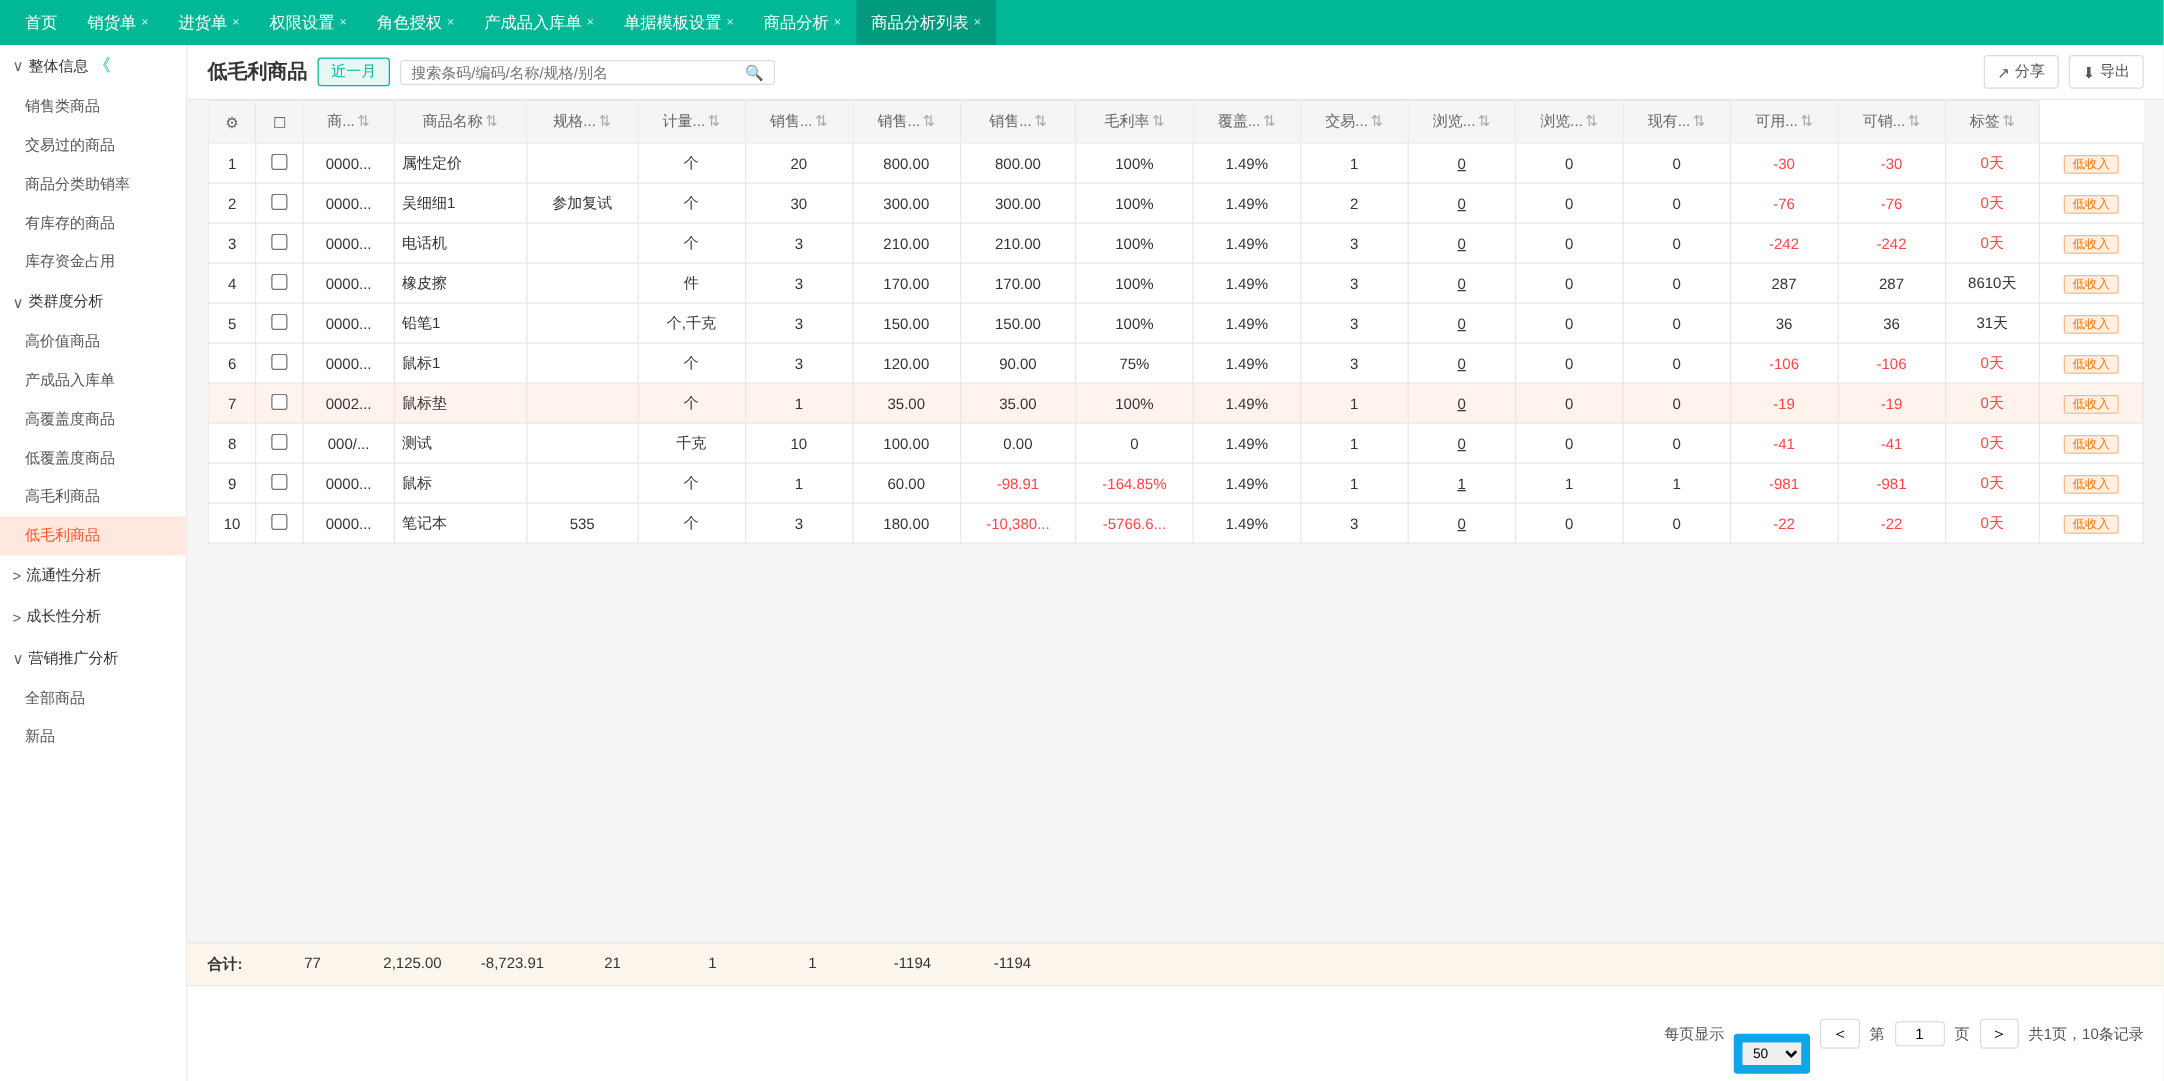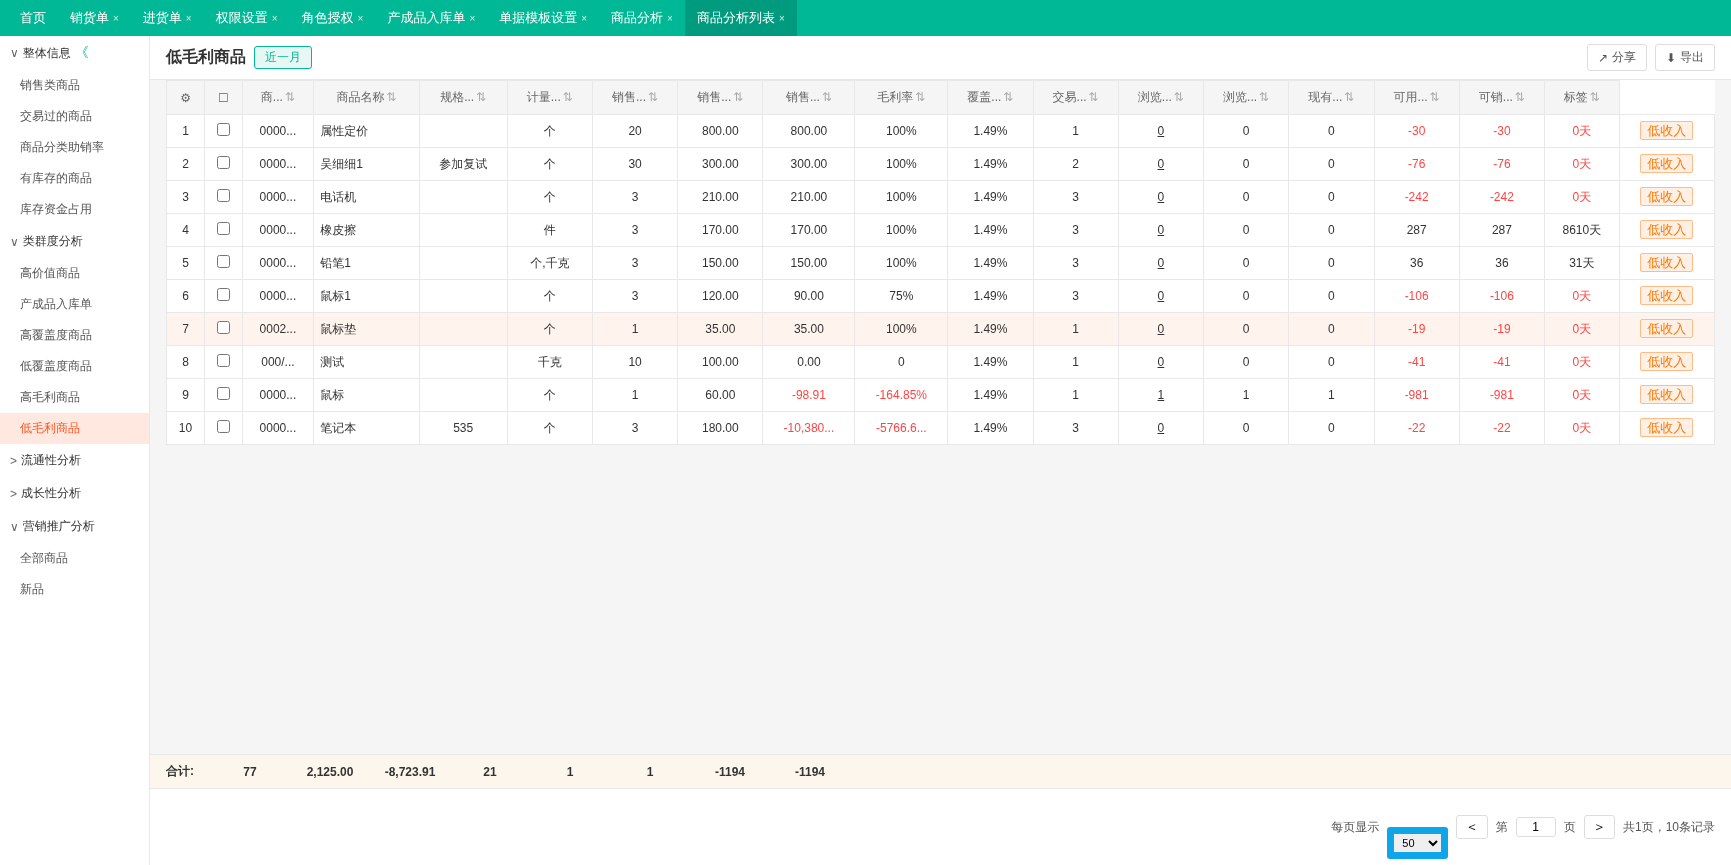--- a/index.html
+++ b/index.html
@@ -83,34 +83,34 @@
     tbody tr { background: #fff; }
     tbody tr.highlighted { background: #fff3ee; }
     tbody td {
       padding: 7px 6px; text-align: center; border: 1px solid #e8e8e8;
       color: #333; white-space: nowrap;
     }
     tbody td.text-left { text-align: left; }
     tbody td.red { color: #ff4444; }
     .tag-badge {
       background: #fff0e6; color: #ff7700; border: 1px solid #ffbb88;
-      padding: 1px 6px; border-radius: 2px; font-size: 13px;
+      padding: 1px 6px; border-radius: 2px; font-size: 10px;
     }
     .underline-link { text-decoration: underline; cursor: pointer; color: #333; }
     .row-num { color: #333; }
     tbody tr:nth-child(7) { background: #fff3ee; }
 
     
     .table-footer {
       background: #fdf6ec; padding: 8px 16px; border-top: 1px solid #e8e8e8;
-      display: flex; align-items: center; font-size: 12px; color: #333;
+      display: flex; align-items: flex-start; font-size: 12px; color: #333;
     }
     .footer-label { font-weight: bold; margin-right: 16px; }
     .footer-cells { display: flex; gap: 0; }
-    .footer-cell { min-width: 80px; text-align: center; padding: 0 8px; font-weight: bold; }
+    .footer-cell { min-width: 80px; text-align: center; padding: 0 8px; }
 
     .pagination {
       display: flex; align-items: center; justify-content: flex-end;
       padding: 6px 16px; background: #fff; border-top: 1px solid #e8e8e8;
       font-size: 12px; color: #555; gap: 8px;
     }
     .pagination select {
       border: 7px solid #0ea5e9; padding: 2px 4px; border-radius: 3px; font-size: 11px; margin-top: 32px;
     }
     .pagination .page-btn {
@@ -206,20 +206,24 @@
     </div>
     <div class="sidebar-item">全部商品</div>
     <div class="sidebar-item">新品</div>
   </aside>
 
   <div class="main-content">
 
     <div class="page-header">
       <span class="page-title">低毛利商品</span>
       <button class="filter-btn">近一月</button>
+      <div class="search-box">
+        <input type="text" placeholder="搜索条码/编码/名称/规格/别名" style="">
+        <span class="search-icon">🔍</span>
+      </div>
       <div class="header-actions">
         <button class="action-btn">
           <span>↗</span>
           <span>分享</span>
         </button>
         <button class="action-btn">
           <span>⬇</span>
           <span>导出</span>
         </button>
       </div>

